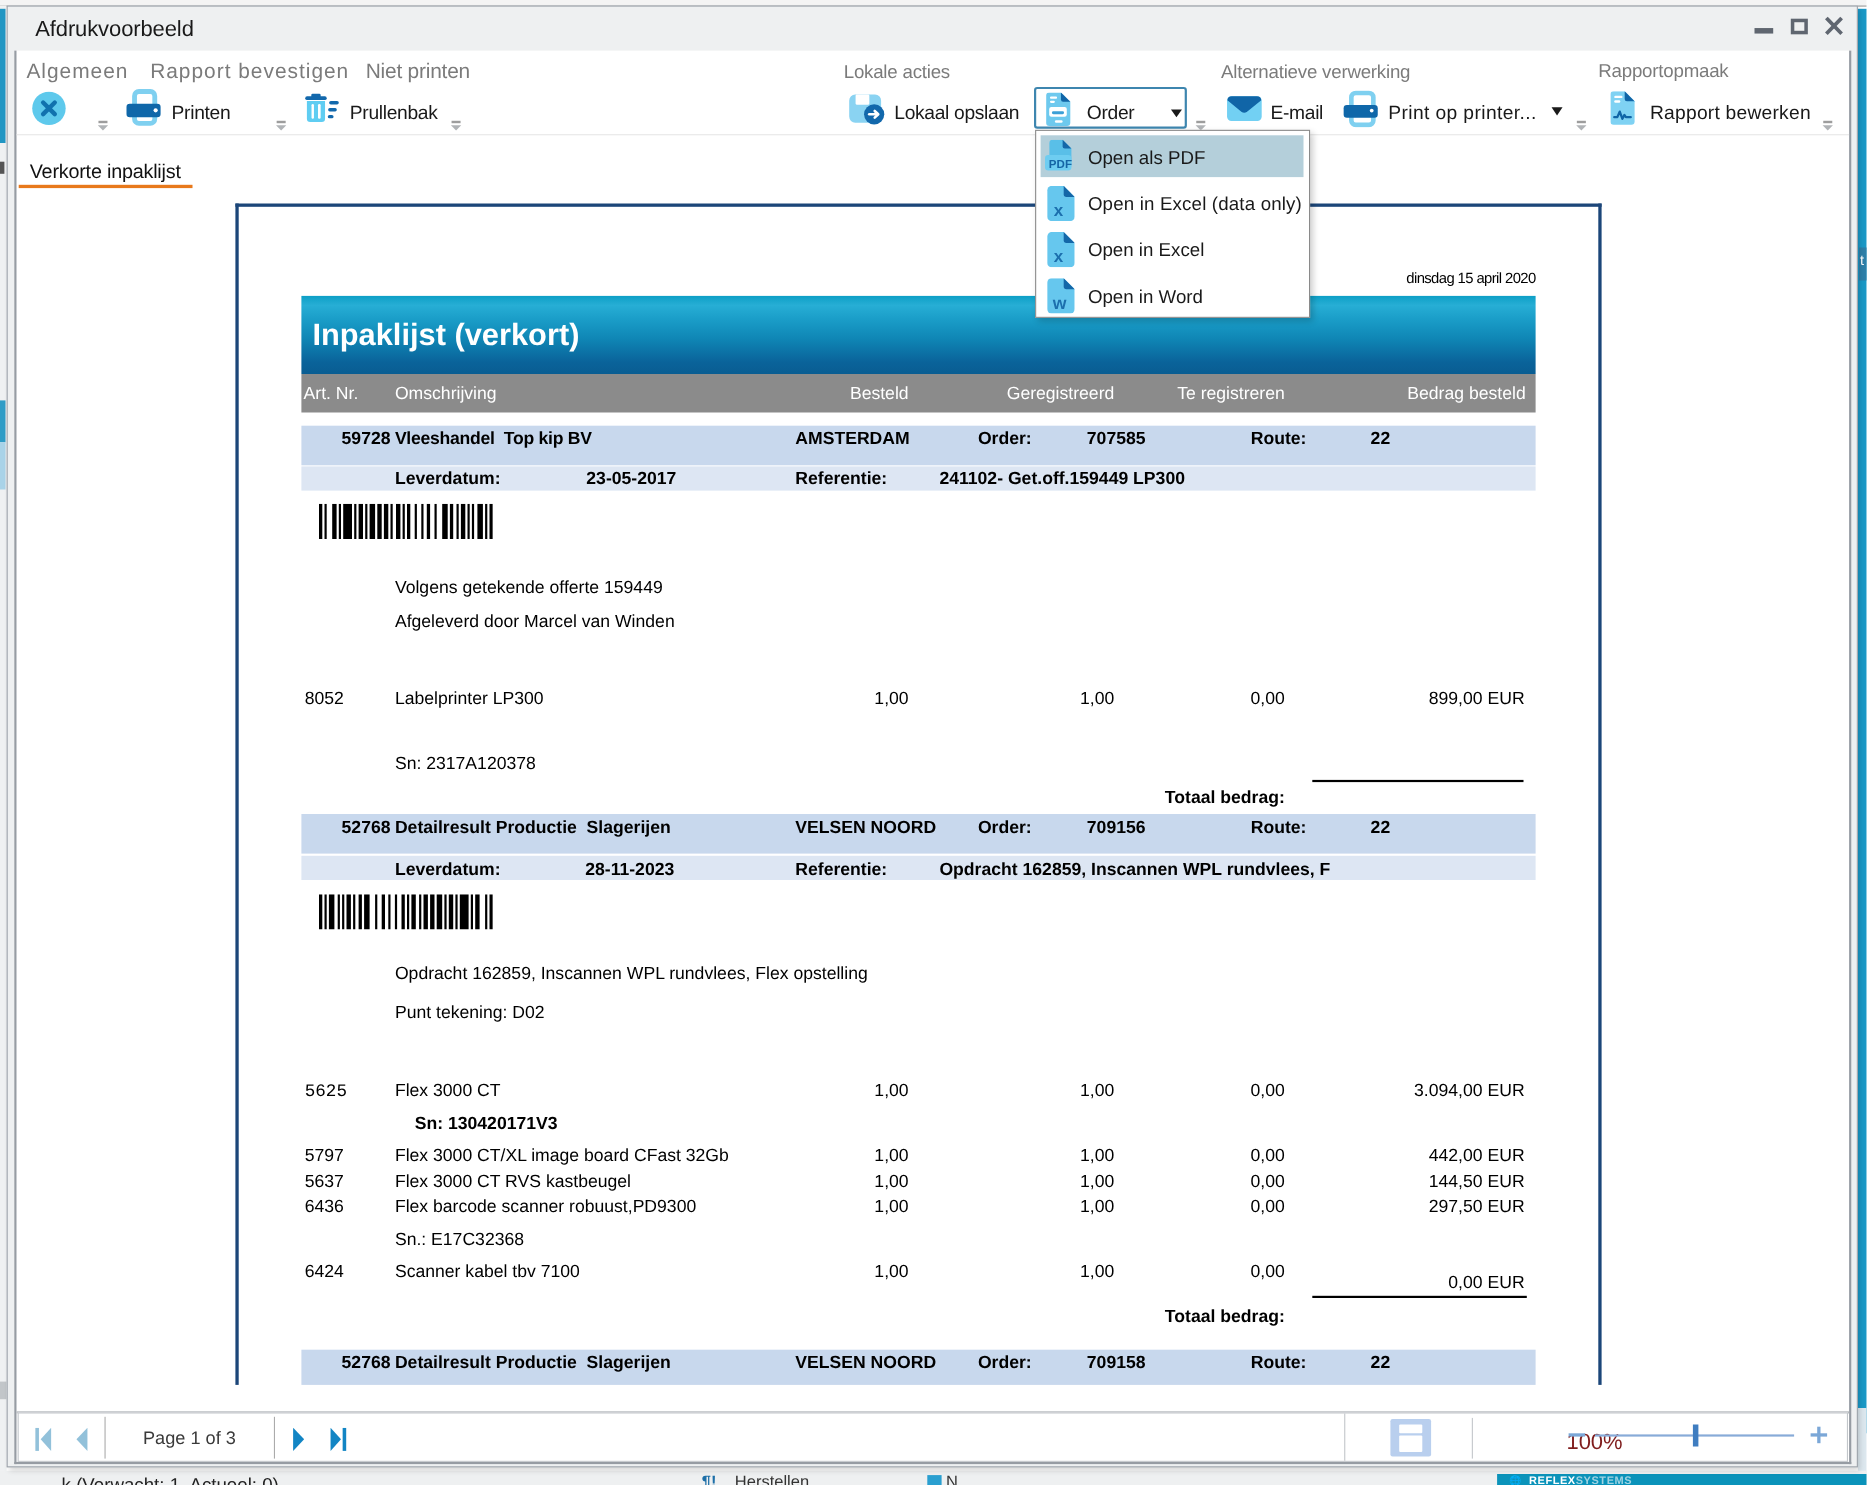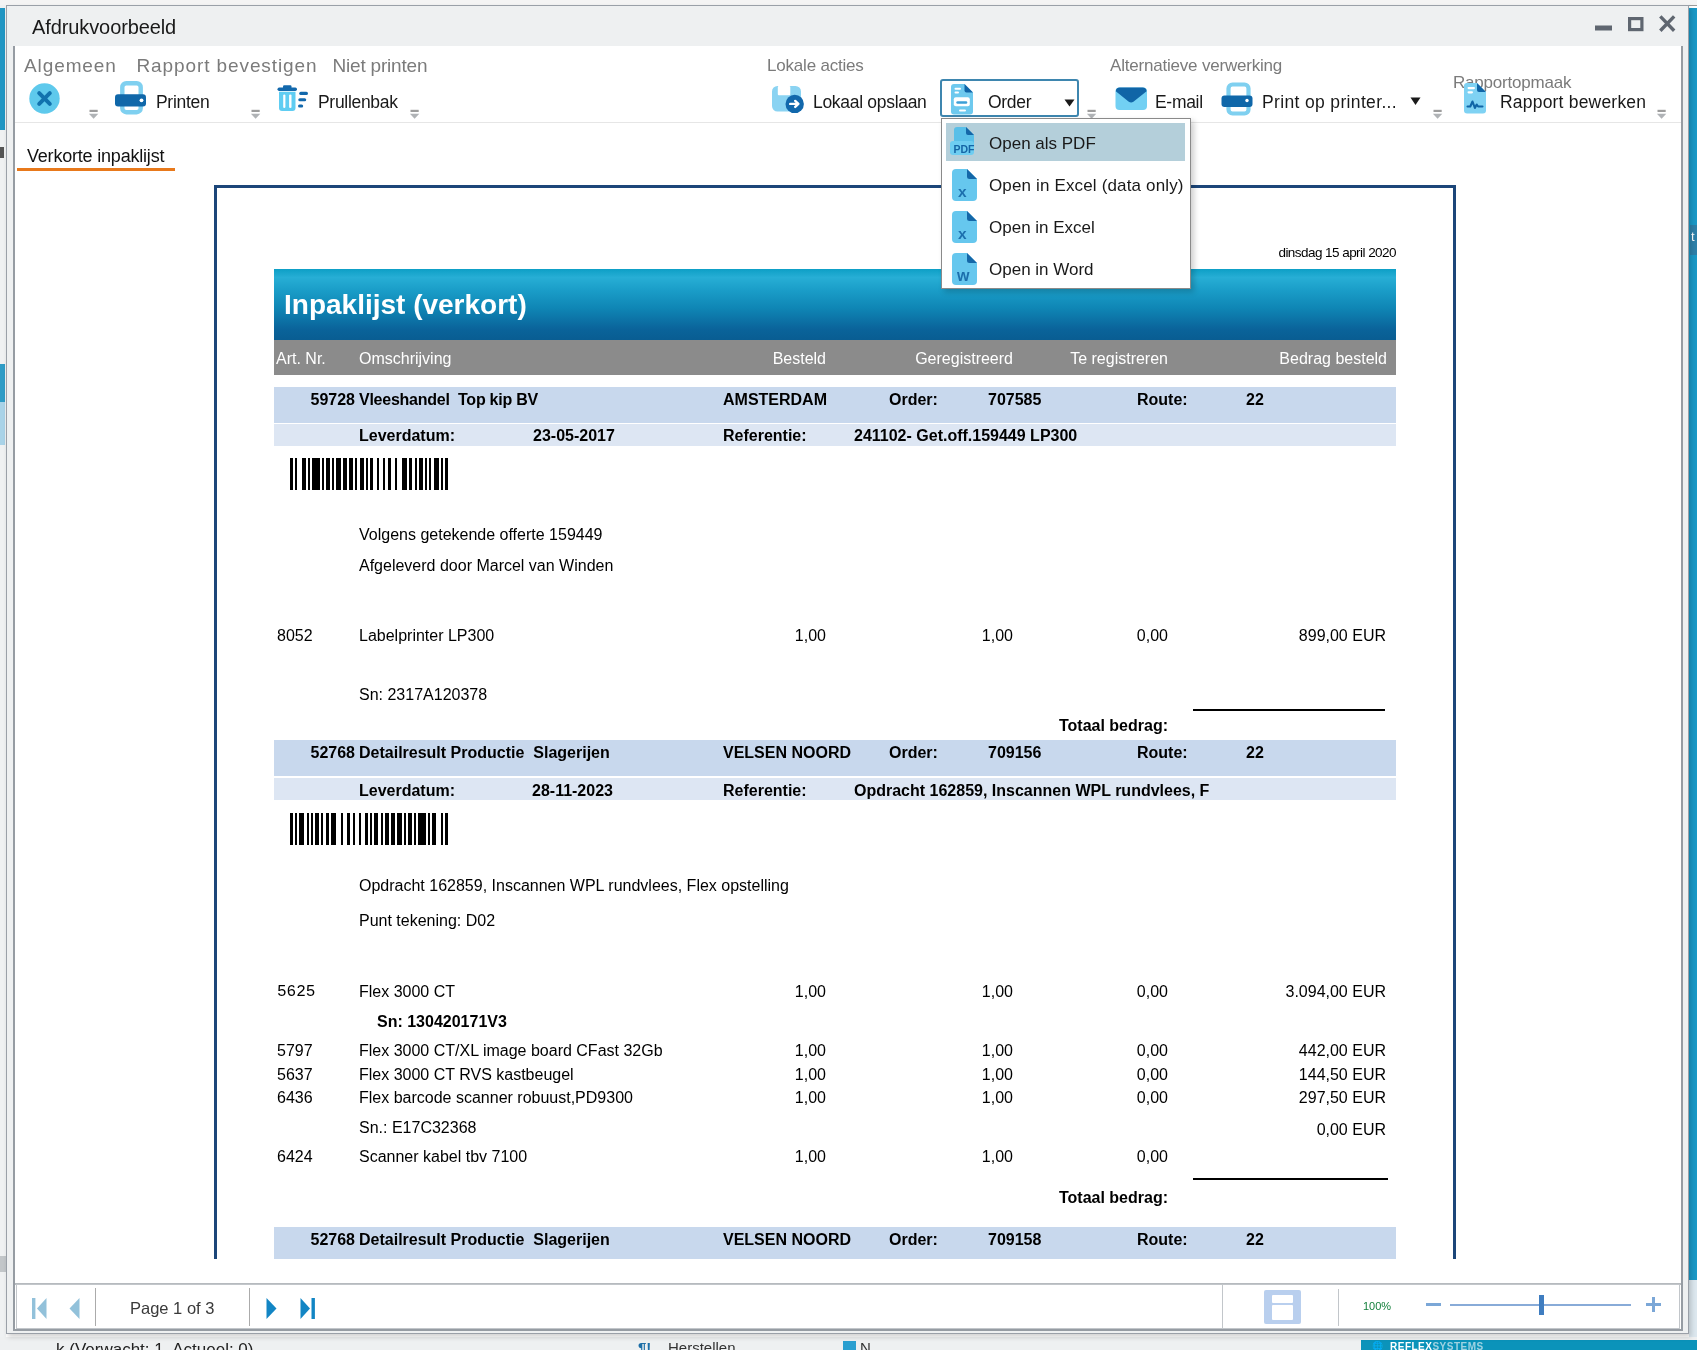--- a/index.html
+++ b/index.html
@@ -60,21 +60,21 @@
   </g>
 </svg>
 
 <div class="abs" style="left:13px;top:46px;width:1670px;height:1285px;background:#ffffff;border-left:2px solid #969ca3;border-right:2px solid #969ca3;border-bottom:2px solid #969ca3;box-sizing:border-box;"></div>
 
 <div class="t" style="left:24px;top:56px;font-size:19px;color:#7b7b7b;letter-spacing:0.9px;">Algemeen</div>
 <div class="t" style="left:136.5px;top:56px;font-size:19px;color:#7b7b7b;letter-spacing:0.9px;">Rapport bevestigen</div>
 <div class="t" style="left:332.5px;top:56px;font-size:19px;color:#7b7b7b;letter-spacing:-0.2px;">Niet printen</div>
 <div class="t gl" style="left:767px;top:56.5px;">Lokale acties</div>
 <div class="t gl" style="left:1110px;top:56.5px;text-align:center;">Alternatieve verwerking</div>
-<div class="t gl" style="left:1453px;top:74px;">Rapportopmaak</div>
+<div class="t gl" style="left:1453px;top:56px;">Rapportopmaak</div>
 
 <div class="abs" style="left:940px;top:79px;width:139px;height:38px;border:2px solid #3e86af;border-radius:3px;background:#fff;box-sizing:border-box;"></div>
 
 <div class="t bl" style="left:156px;top:94px;">Printen</div>
 <div class="t bl" style="left:318px;top:94px;">Prullenbak</div>
 <div class="t bl" style="left:813px;top:94px;">Lokaal opslaan</div>
 <div class="t bl" style="left:988px;top:94px;">Order</div>
 <div class="t bl" style="left:1155px;top:94px;">E-mail</div>
 <div class="t bl" style="left:1262px;top:94px;letter-spacing:0.35px;">Print op printer...</div>
 <div class="t bl" style="left:1500px;top:94px;letter-spacing:0.2px;">Rapport bewerken</div>
@@ -271,21 +271,21 @@
 <div class="t doc r" style="left:700px;top:1090px;width:126px;">1,00</div>
 <div class="t doc r" style="left:880px;top:1090px;width:133px;">1,00</div>
 <div class="t doc r" style="left:1040px;top:1090px;width:128px;">0,00</div>
 <div class="t doc r" style="left:1240px;top:1090px;width:146px;">297,50 EUR</div>
 <div class="t doc" style="left:359px;top:1120px;">Sn.: E17C32368</div>
 <div class="t doc" style="left:277px;top:1149px;">6424</div>
 <div class="t doc" style="left:359px;top:1149px;">Scanner kabel tbv 7100</div>
 <div class="t doc r" style="left:700px;top:1149px;width:126px;">1,00</div>
 <div class="t doc r" style="left:880px;top:1149px;width:133px;">1,00</div>
 <div class="t doc r" style="left:1040px;top:1149px;width:128px;">0,00</div>
-<div class="t doc r" style="left:1240px;top:1122px;width:146px;">0,00 EUR</div>
+<div class="t doc r" style="left:1240px;top:1159px;width:146px;">0,00 EUR</div>
 <div class="abs" style="left:1193px;top:1178px;width:195px;height:1.5px;background:#000;"></div>
 <div class="t doc b r" style="left:1040px;top:1190px;width:128px;">Totaal bedrag:</div>
 
 <div class="abs row1" style="top:1227px;height:32px;"></div>
 <div class="t doc b r" style="left:274px;top:1232px;width:81px;">52768</div>
 <div class="t doc b" style="left:359px;top:1232px;">Detailresult Productie&nbsp; Slagerijen</div>
 <div class="t doc b" style="left:723px;top:1232px;">VELSEN NOORD</div>
 <div class="t doc b" style="left:889px;top:1232px;">Order:</div>
 <div class="t doc b" style="left:988px;top:1232px;">709158</div>
 <div class="t doc b" style="left:1137px;top:1232px;">Route:</div>
@@ -342,21 +342,21 @@
 </svg>
 <svg class="abs" style="left:300px;top:1298px;" width="15" height="21" viewBox="0 0 15 21">
   <path d="M0.5,0 v21 l9.5,-10.5 z" fill="#1285c4"></path>
     <rect x="11.5" y="0" width="3.4" height="21" fill="#1285c4"></rect>
 </svg>
 <div class="abs" style="left:1222px;top:1285px;width:1px;height:43px;background:#c2c6ca;"></div>
 <div class="abs" style="left:1264px;top:1290px;width:37px;height:34px;background:#b9cfee;border-radius:2px;"></div>
 <div class="abs" style="left:1272px;top:1295px;width:21px;height:8px;background:#fff;border-radius:1px;"></div>
 <div class="abs" style="left:1272px;top:1305px;width:21px;height:15px;background:#fff;border-radius:1px;"></div>
 <div class="abs" style="left:1338px;top:1289px;width:1px;height:37px;background:#c2c6ca;"></div>
-<div class="t" style="left:1363px;top:1301px;font-size:11px;color:#15803d;">100%</div>
+<div class="t" style="left:1424px;top:1301px;font-size:20px;color:#7f1d1d;">100%</div>
 <div class="abs" style="left:1426px;top:1303px;width:15px;height:3px;background:#7ba7d7;"></div>
 <div class="abs" style="left:1450px;top:1303.5px;width:181px;height:2px;background:#88abd8;"></div>
 <div class="abs" style="left:1539px;top:1295px;width:5px;height:20px;background:#3f7dc0;"></div>
 <div class="abs" style="left:1646px;top:1303px;width:15px;height:3px;background:#7ba7d7;"></div>
 <div class="abs" style="left:1652px;top:1297px;width:3px;height:15px;background:#7ba7d7;"></div>
 
 <div class="abs" id="menu" style="left:941px;top:118px;width:250px;height:171px;background:#fff;border:1px solid #8a8a8a;box-sizing:border-box;box-shadow:3px 3px 6px rgba(0,0,0,0.2);"></div>
 <div class="abs" style="left:946px;top:123px;width:239px;height:38px;background:#b4cfda;"></div>
 <div class="t ml" style="left:989px;top:135px;">Open als PDF</div>
 <div class="t ml" style="left:989px;top:177px;letter-spacing:0.15px;">Open in Excel (data only)</div>

